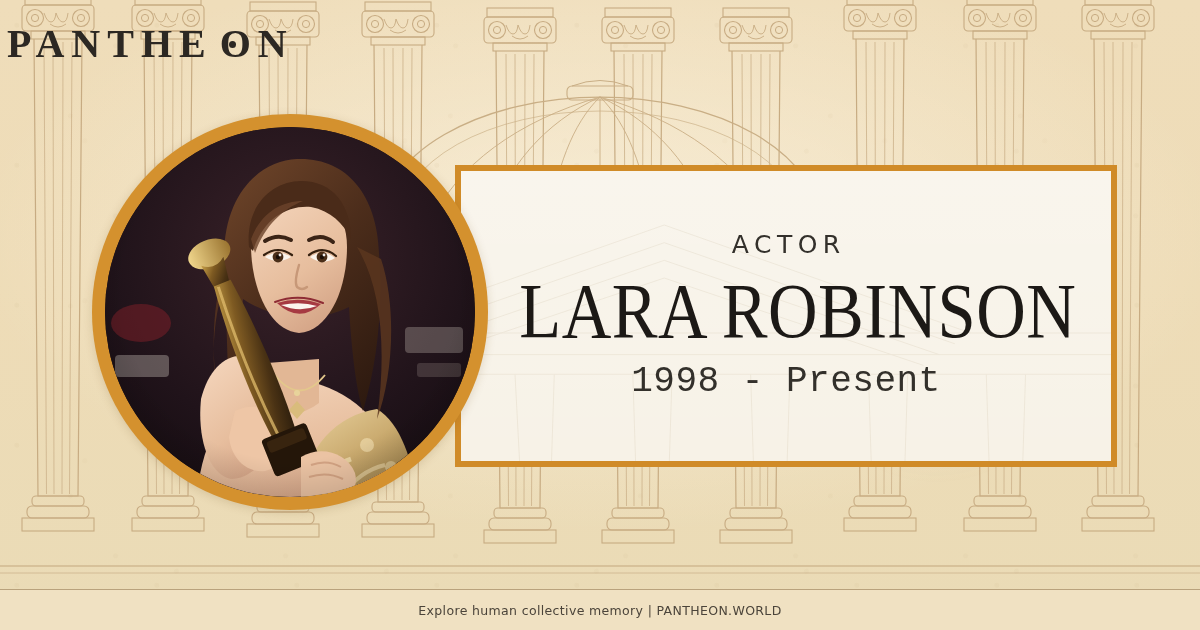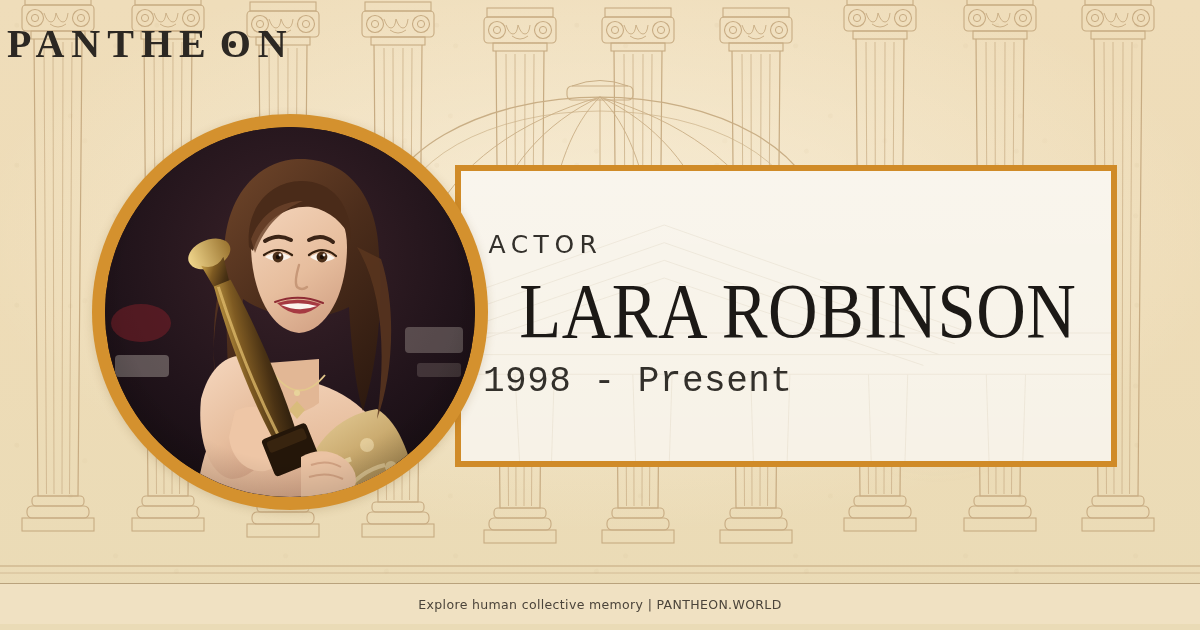--- a/index.html
+++ b/index.html
@@ -49,21 +49,21 @@
     position: absolute;
     inset: 0;
     pointer-events: none;
   }
 
   
   #footer-bar {
     position: absolute;
     left: 0;
     right: 0;
-    bottom: 6px;
+    bottom: 0;
     height: 41px;
     background: #F0E1C2;
     border-top: 1px solid #B9A27C;
     display: flex;
     align-items: center;
     justify-content: center;
     z-index: 8;
   }
   #footer-text {
     font-family: "DejaVu Sans", sans-serif;
@@ -126,21 +126,21 @@
   #card-ghost {
     position: absolute;
     inset: 0;
     opacity: 0.10;
     pointer-events: none;
   }
   #card-inner {
     position: relative;
     z-index: 2;
     width: 100%;
-    text-align: left;
+    text-align: center;
     padding: 0 22px;
   }
 
   #occupation-label {
     font-family: "DejaVu Sans", sans-serif;
     font-size: 25px;
     letter-spacing: 5.5px;
     color: #33302B;
     text-indent: 5.5px;
     margin-bottom: 14px;

